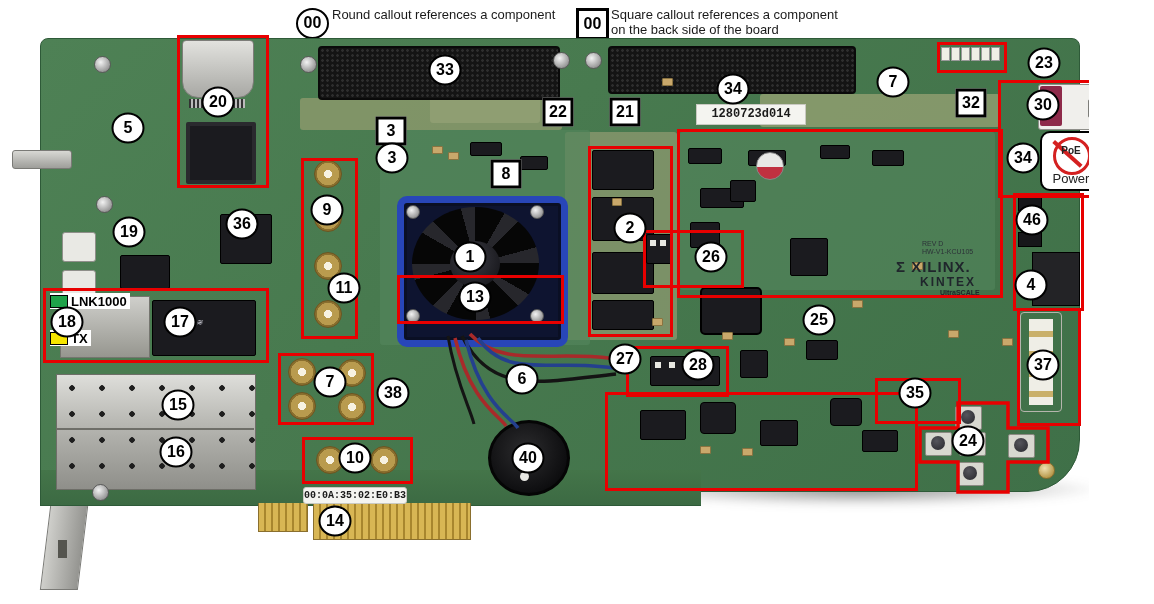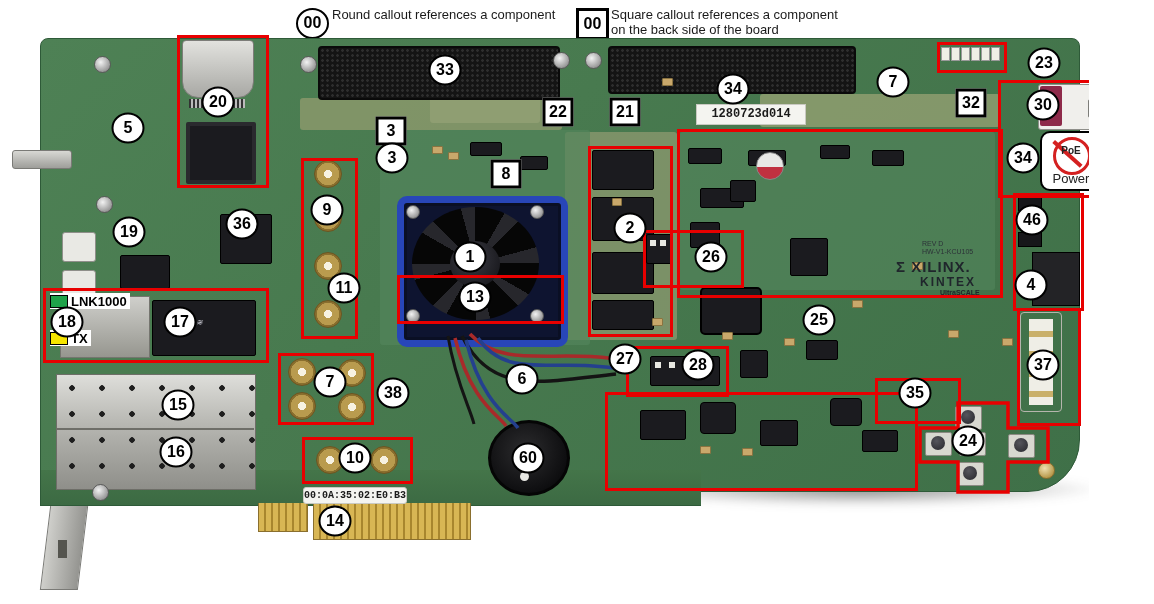--- a/index.html
+++ b/index.html
@@ -299,16 +299,16 @@
       <div class="callout round" style="left: 1123px; top: 97px;">31</div>
       <div class="callout square" style="left: 1122px; top: 126px;">31</div>
       <div class="callout square" style="left: 971px; top: 103px;">32</div>
       <div class="callout round" style="left: 445px; top: 70px;">33</div>
       <div class="callout round" style="left: 733px; top: 70px; margin-top: 19px;">34</div>
       <div class="callout round" style="left: 915px; top: 393px;">35</div>
       <div class="callout round" style="left: 242px; top: 224px;">36</div>
       <div class="callout round" style="left: 1043px; top: 365px;">37</div>
       <div class="callout round" style="left: 393px; top: 393px;">38</div>
       <div class="callout round" style="left: 1023px; top: 158px;">34</div>
-      <div class="callout round" style="left: 528px; top: 458px;">60</div>
+      <div class="callout round" style="left: 528px; top: 458px;">40</div>
     </div>
 
 </div>
 
 </body></html>

